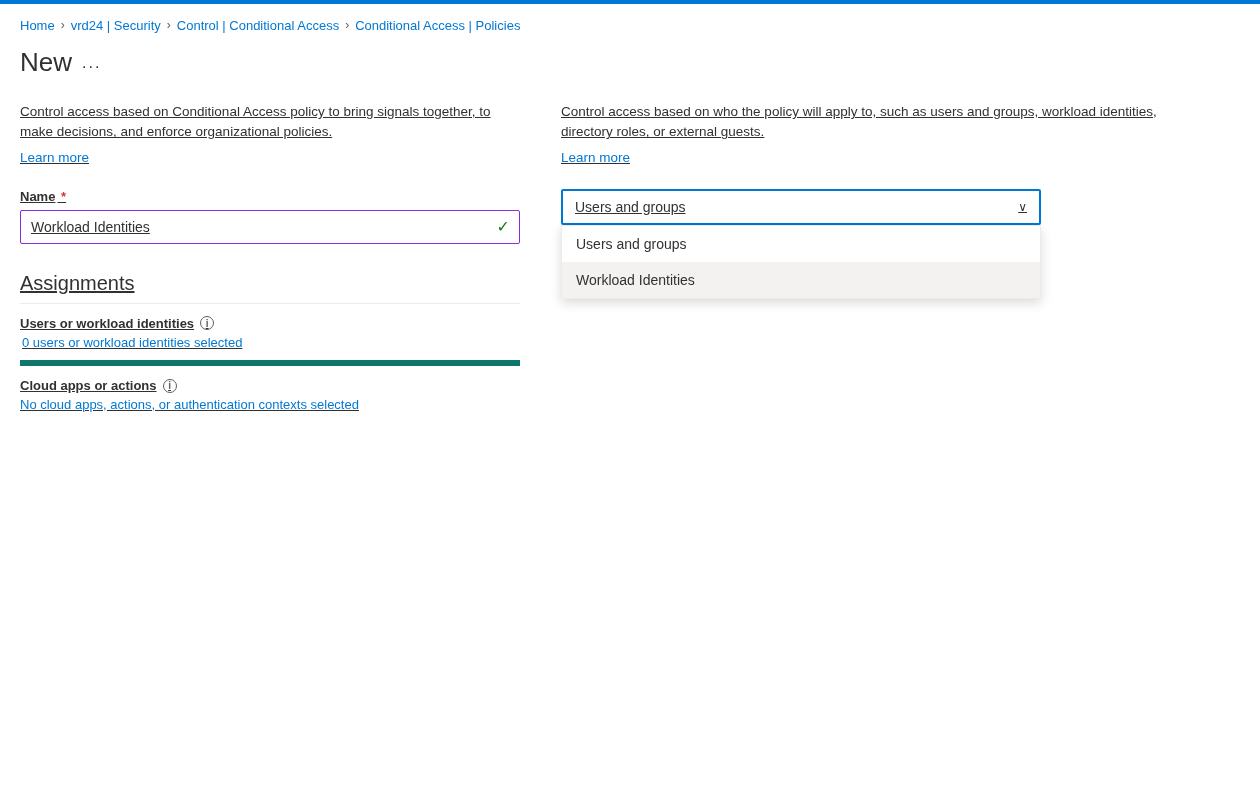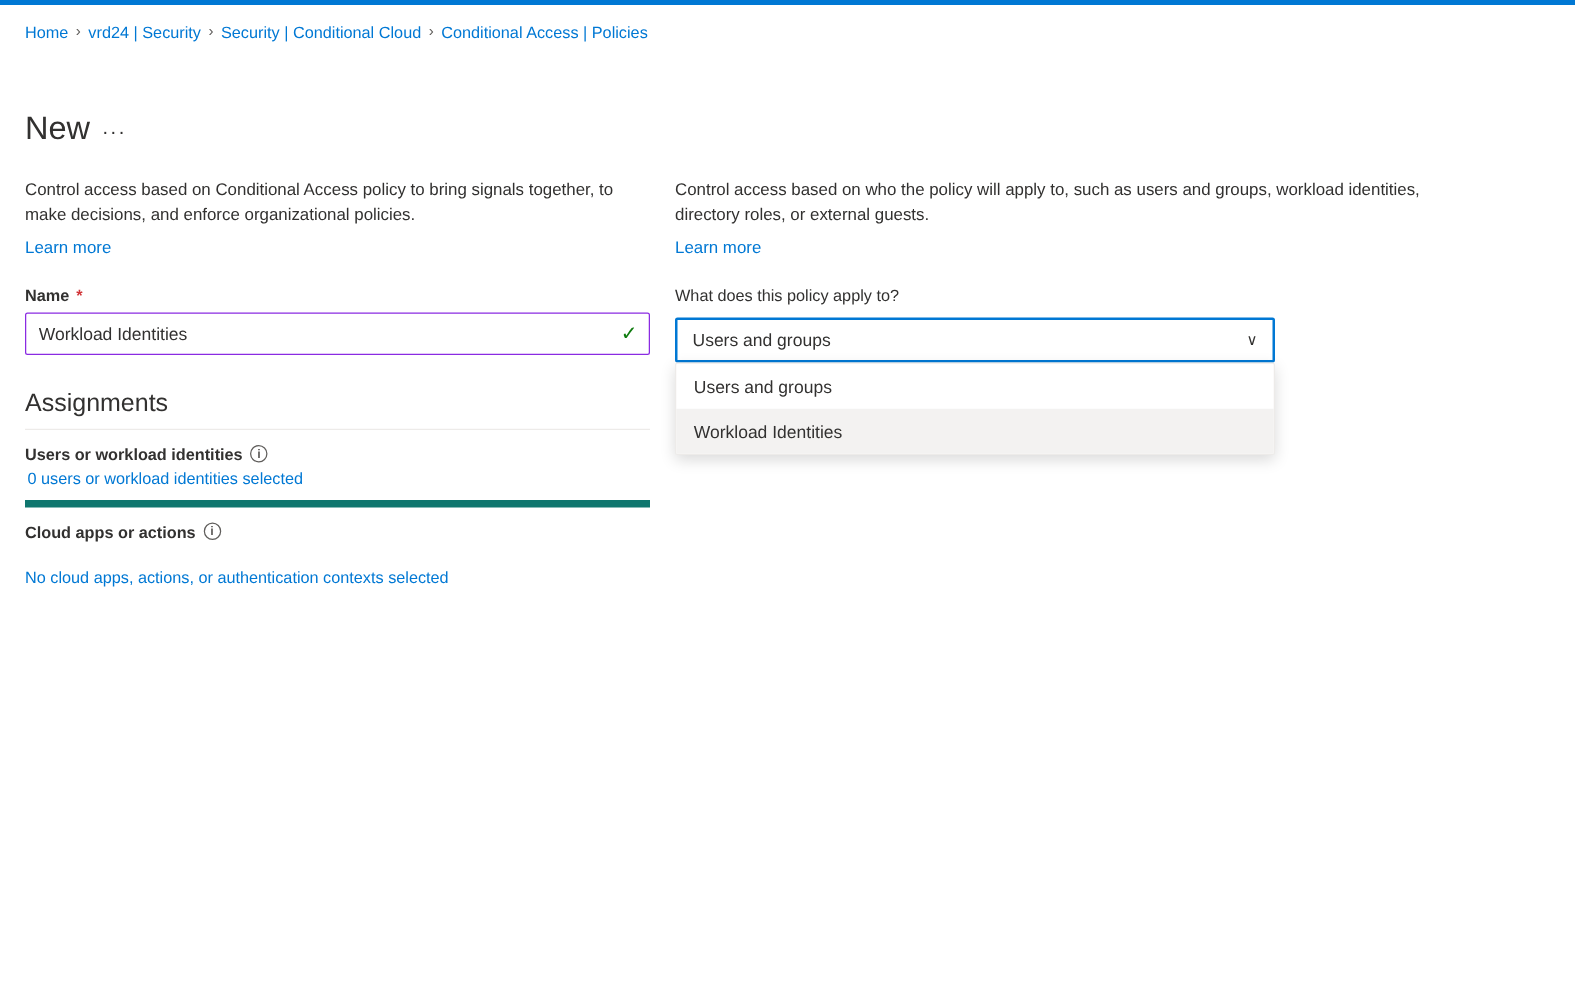--- a/index.html
+++ b/index.html
@@ -27,21 +27,20 @@
       color: #0078d4;
       text-decoration: none;
       cursor: pointer;
     }
     .breadcrumb-sep {
       color: #605e5c;
       font-size: 12px;
     }
     .page-header {
       padding: 4px 20px 4px 20px;
-      margin-top: 40px;
     }
     .page-title {
       font-size: 26px;
       font-weight: 300;
       color: #323130;
       display: flex;
       align-items: center;
       gap: 10px;
     }
     .page-title-ellipsis {
@@ -51,22 +50,23 @@
       letter-spacing: 2px;
     }
     .page-subtitle {
       font-size: 13px;
       color: #605e5c;
       margin-top: 2px;
     }
     .main-content {
       display: flex;
       padding: 20px 20px 20px 20px;
-      gap: 20px;
+      gap: 41px;
       max-width: 1200px;
+      text-decoration: underline;
     }
     .left-panel {
       flex: 0 0 500px;
       max-width: 500px;
     }
     .right-panel {
       flex: 1;
       min-width: 400px;
     }
     .description-text {
@@ -158,26 +158,26 @@
       font-size: 10px;
       color: #605e5c;
       cursor: default;
       flex-shrink: 0;
     }
     .cloud-apps-section {
       padding: 12px 0 4px 0;
     }
     .cloud-apps-header {
       display: flex;
-      align-items: center;
+      align-items: flex-end;
       gap: 6px;
       font-size: 13px;
       font-weight: 600;
       color: #323130;
-      margin-bottom: 21px;
+      margin-bottom: 4px;
     }
     .cloud-apps-value {
       font-size: 13px;
       color: #0078d4;
       cursor: pointer;
     }
     
     .policy-apply-label {
       font-size: 13px;
       font-weight: 400;
@@ -259,21 +259,21 @@
 </head>
 <body>
 
 <div class="top-bar"></div>
 
 <nav class="breadcrumb">
   <a>Home</a>
   <span class="breadcrumb-sep">›</span>
   <a>vrd24 | Security</a>
   <span class="breadcrumb-sep">›</span>
-  <a>Security | Conditional Cloud</a>
+  <a>Control | Conditional Access</a>
   <span class="breadcrumb-sep">›</span>
   <a>Conditional Access | Policies</a>
 </nav>
 
 <div class="page-header">
   <div class="page-title">
     <span>New</span>
     <span class="page-title-ellipsis">...</span>
   </div>
 </div>
@@ -313,21 +313,20 @@
         <div class="cloud-apps-value">No cloud apps, actions, or authentication contexts selected</div>
       </div>
     </div>
   </div>
 
   <div class="right-panel">
     <p class="description-text">Control access based on who the policy will apply to, such as users and groups, workload identities, directory roles, or external guests.</p>
     <a class="learn-more">Learn more</a>
 
     <div style="margin-top: 24px;">
-      <div class="policy-apply-label">What does this policy apply to?</div>
 
       <div class="dropdown-wrapper">
         <button class="dropdown-button">
           <span>Users and groups</span>
           <span class="dropdown-chevron">∨</span>
         </button>
 
         <div class="dropdown-menu">
           <div class="dropdown-option">
             <span>Users and groups</span>

